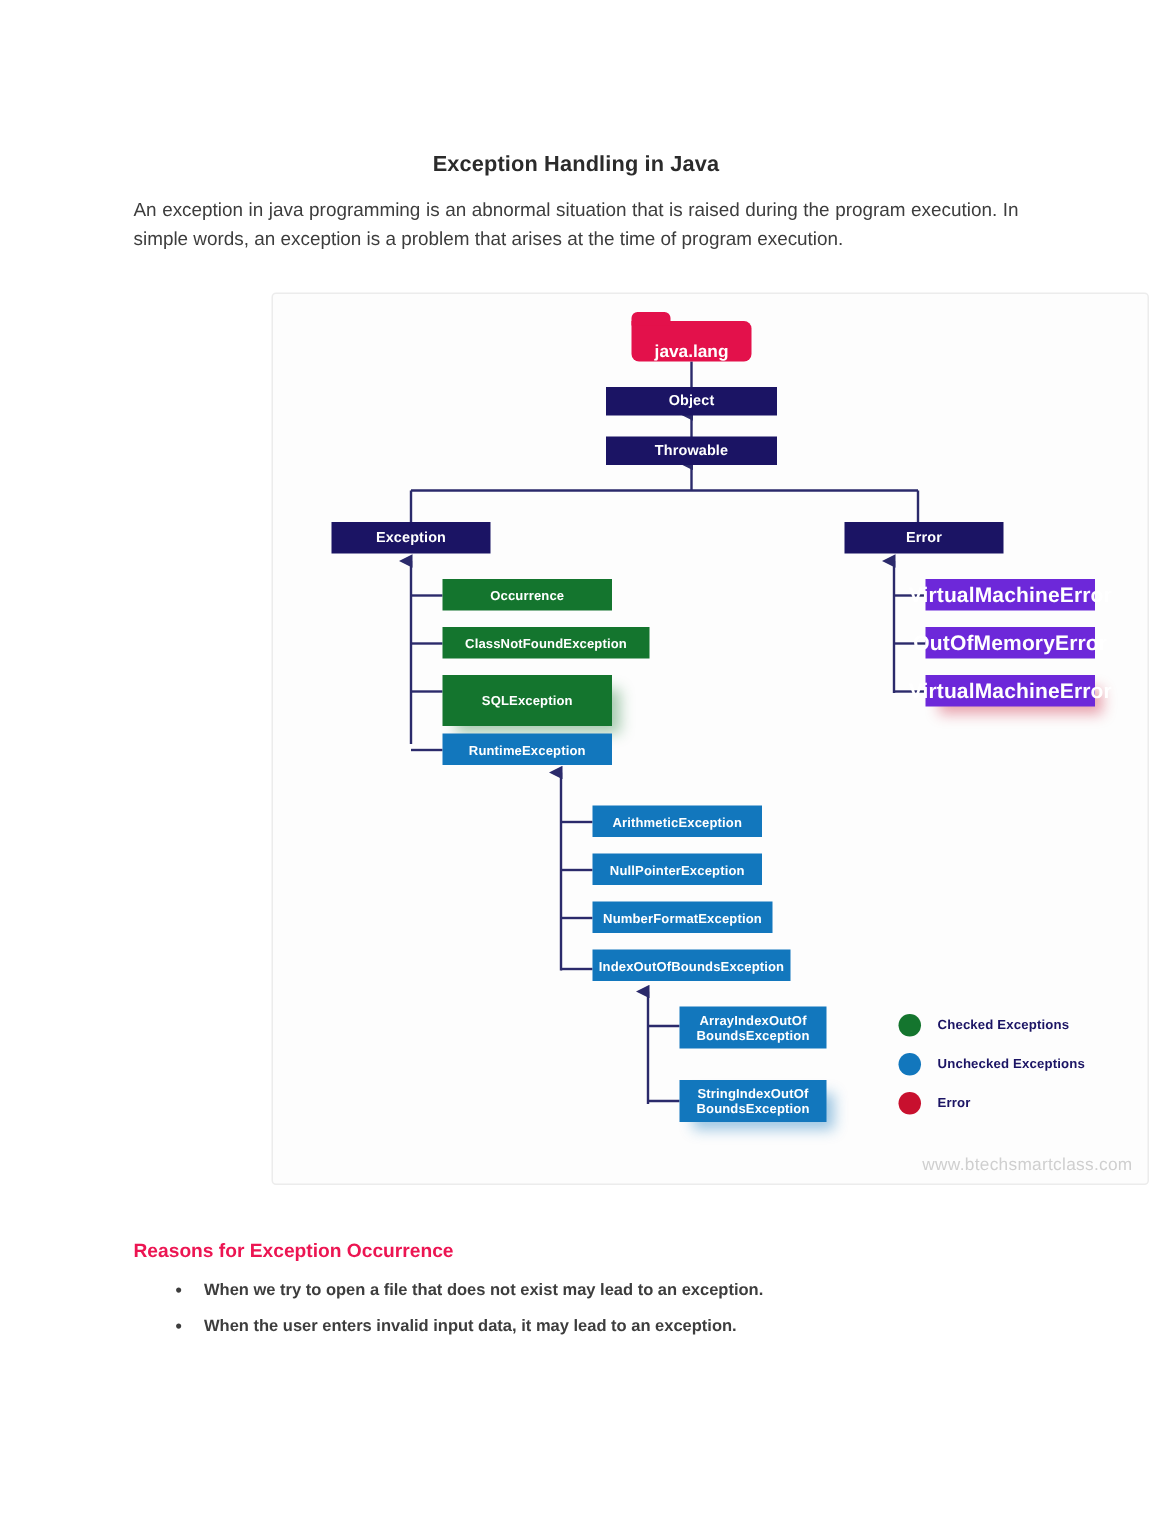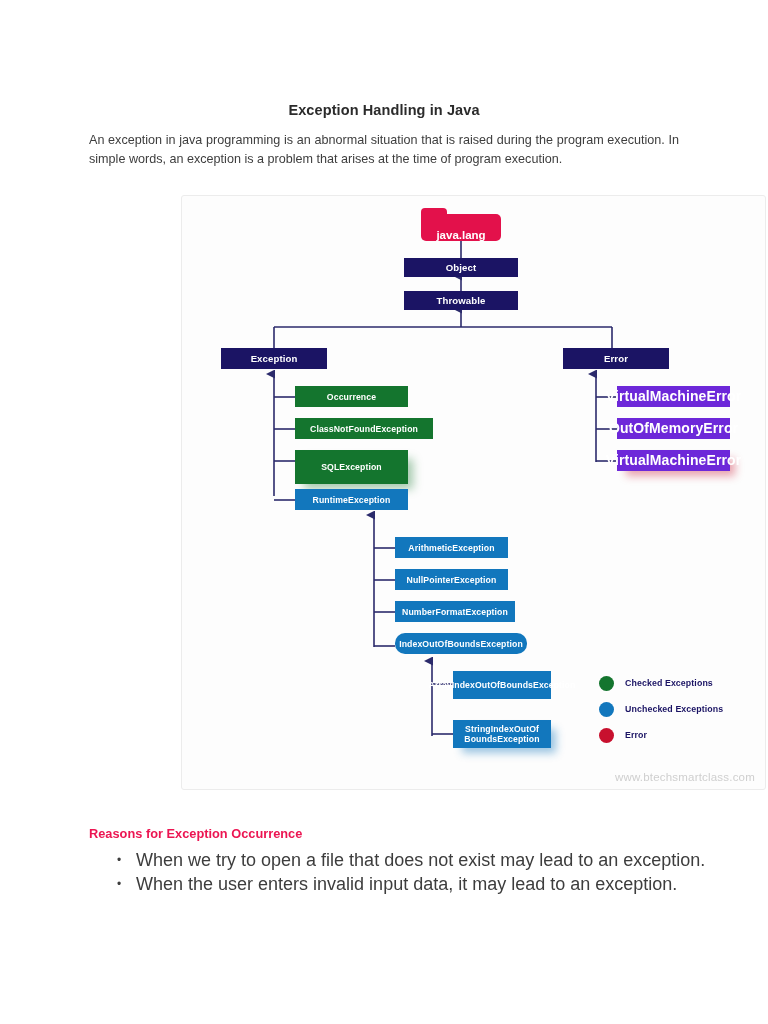--- a/index.html
+++ b/index.html
@@ -155,23 +155,24 @@
   #reasons-list {
     position: absolute;
     left: 0; top: 848px;
     width: 590px;
     margin: 0;
     padding: 0 0 0 47px;
     list-style: none;
   }
   #reasons-list li {
     position: relative;
-    font-size: 18px;
+    font-size: 11px;
     line-height: 24px;
     color: #3d3d3d;
+    font-weight: bold;
   }
   #reasons-list li::before {
     content: "\2022";
     position: absolute;
     left: -19px;
     top: 0;
     font-size: 12px;
     color: #3d3d3d;
   }
 </style>
@@ -272,25 +273,25 @@
 
     <div class="node blue" style="left:213px; top:341px; width:113px; height:21px;">
       <span>ArithmeticException</span>
     </div>
     <div class="node blue" style="left:213px; top:373px; width:113px; height:21px;">
       <span>NullPointerException</span>
     </div>
     <div class="node blue" style="left:213px; top:405px; width:120px; height:21px;">
       <span>NumberFormatException</span>
     </div>
-    <div class="node blue" style="left:213px; top:437px; width:132px; height:21px;border-radius:10px;">
+    <div class="node blue" style="left:213px; top:437px; width:132px; height:21px;">
       <span>IndexOutOfBoundsException</span>
     </div>
 
-    <div class="node blue" style="left:271px; top:475px; width:98px; height:28px; flex-direction:row; justify-content:center;">
+    <div class="node blue" style="left:271px; top:475px; width:98px; height:28px; flex-direction:column; justify-content:center;">
       <span>ArrayIndexOutOf</span>
       <span>BoundsException</span>
     </div>
     <div class="node blue sh-blue" style="left:271px; top:524px; width:98px; height:28px; flex-direction:column; justify-content:center;">
       <span>StringIndexOutOf</span>
       <span>BoundsException</span>
     </div>
 
     <div id="legend">
       <div class="legend-row">

